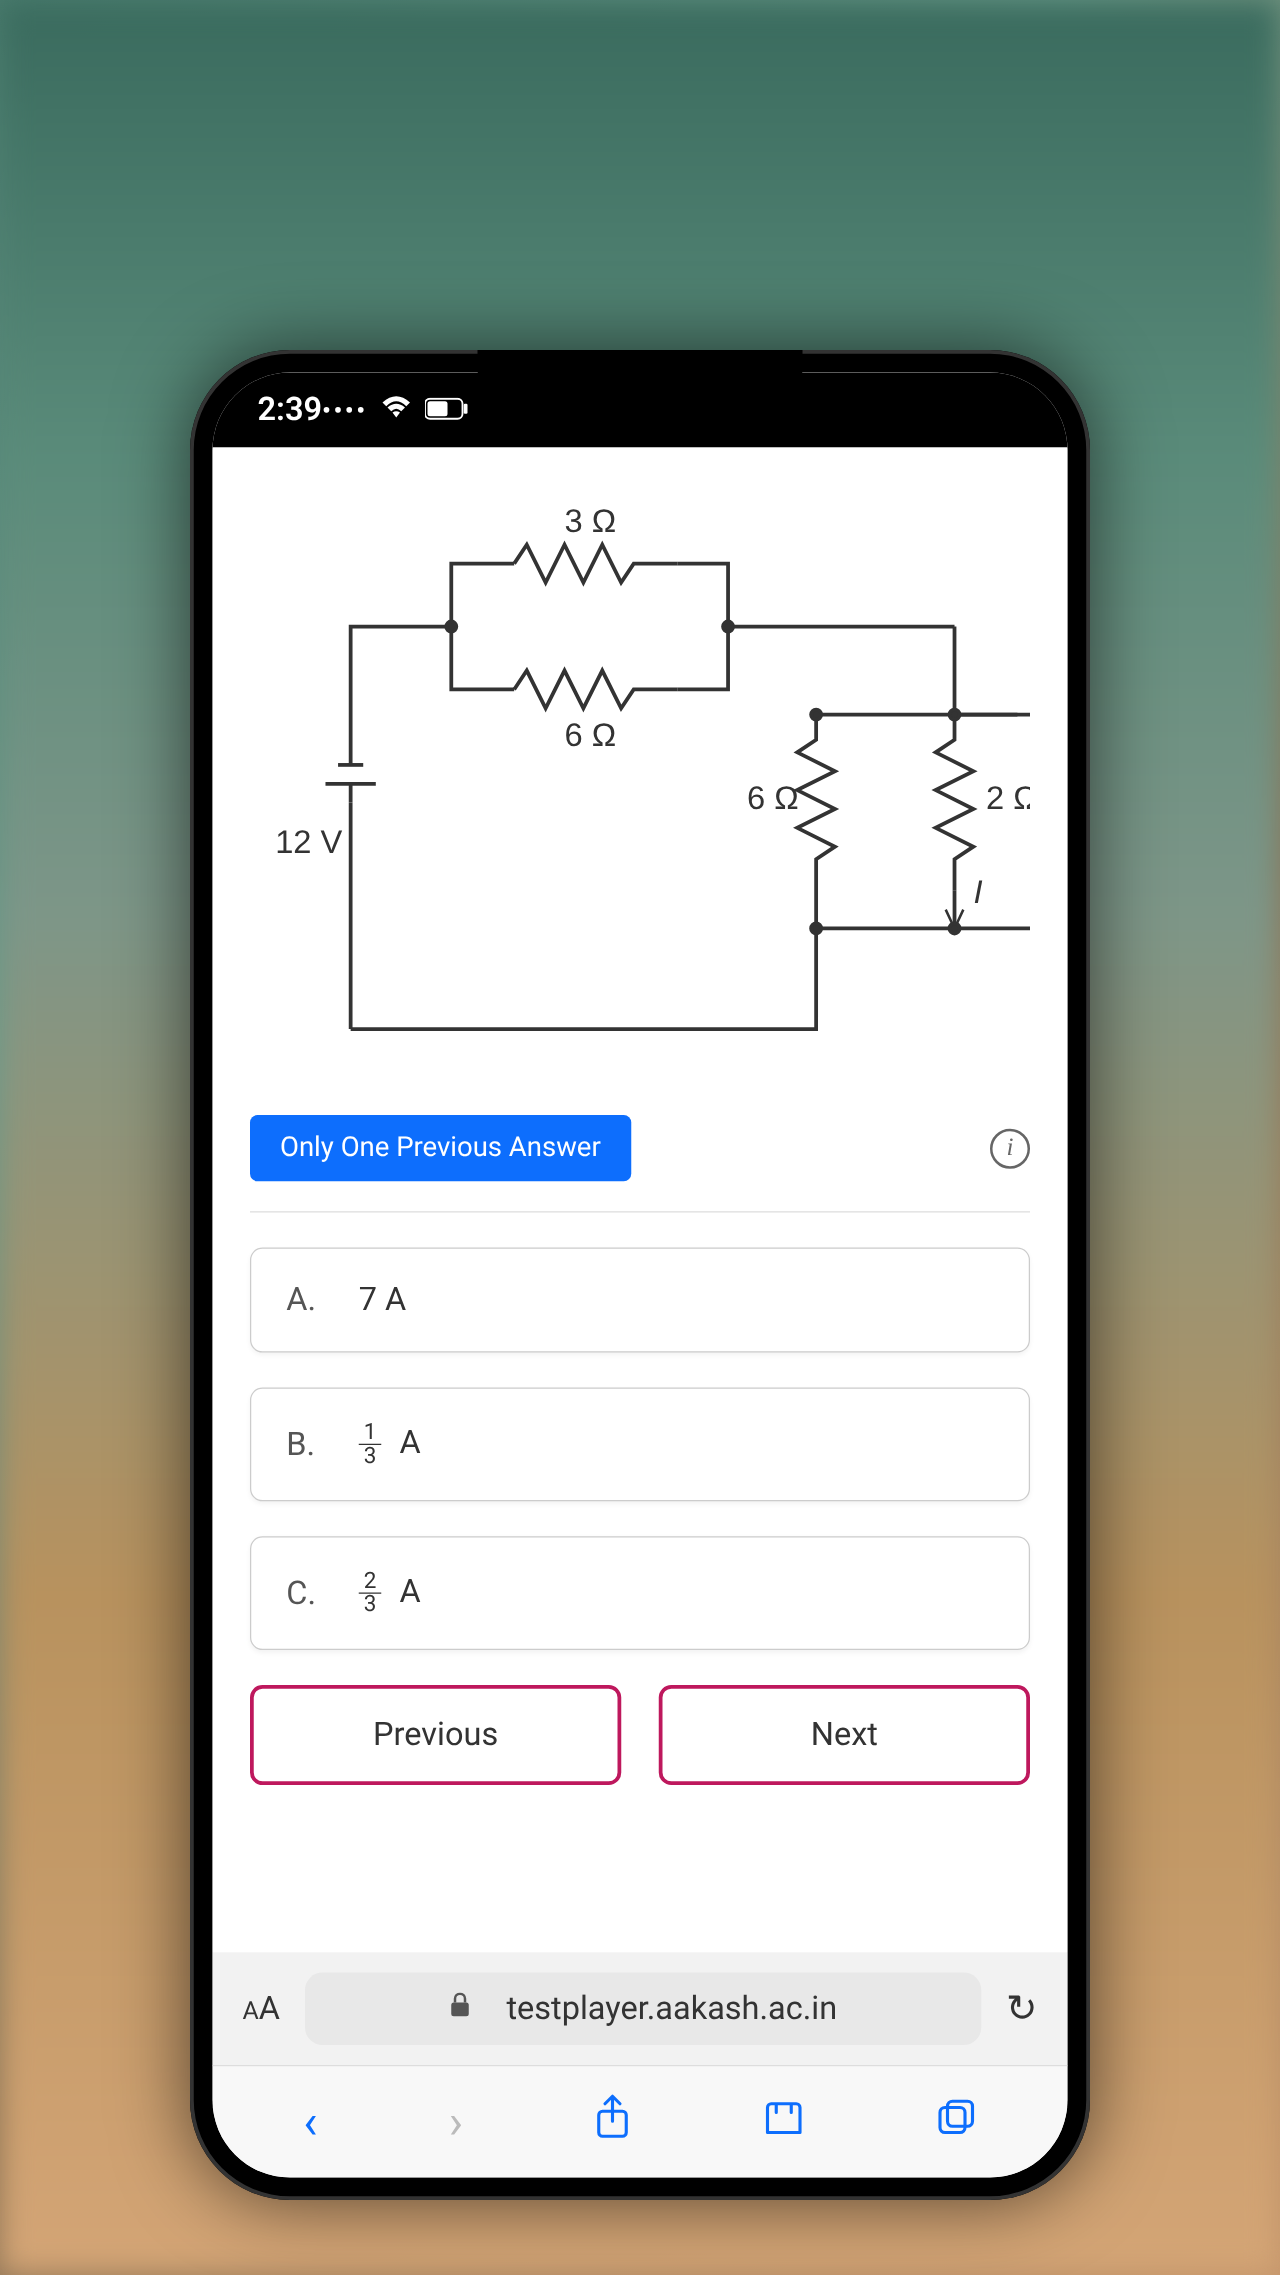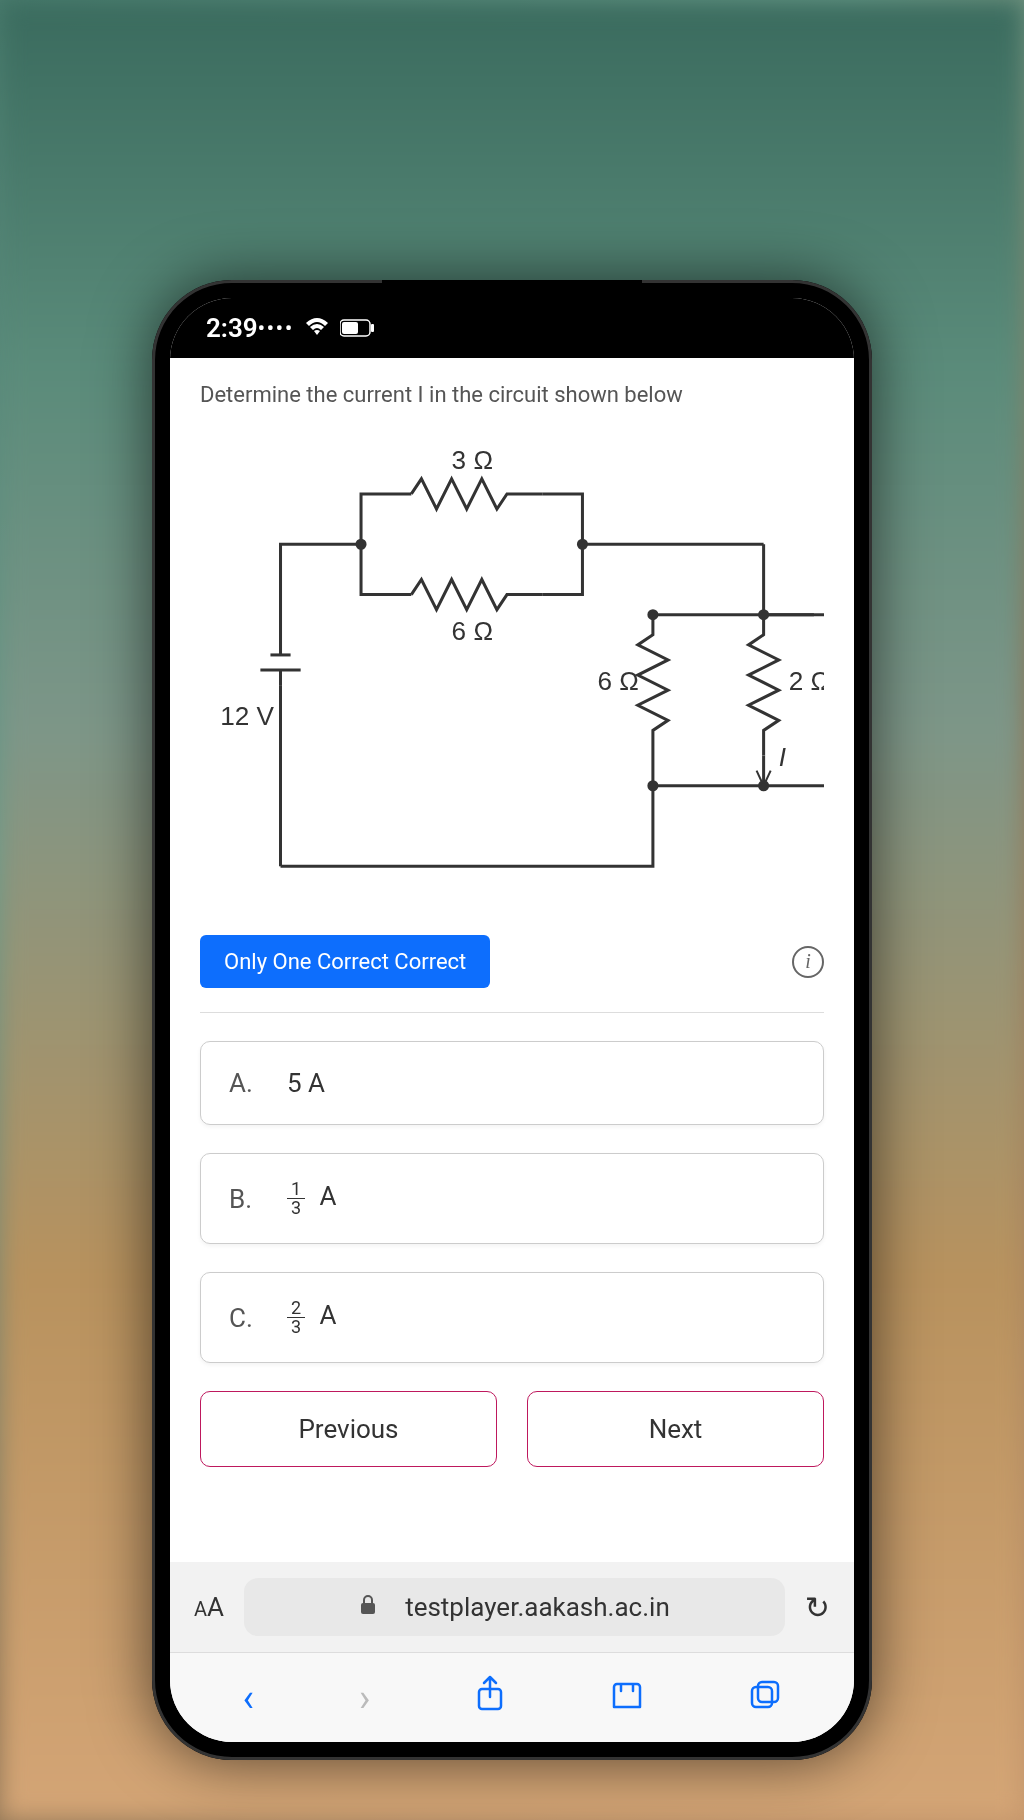--- a/index.html
+++ b/index.html
@@ -129,21 +129,21 @@
   }
   .frac .num { border-bottom: 1.5px solid #333; padding: 0 4px; }
   .frac .den { padding: 0 4px; }
   .nav-buttons {
     display: flex;
     gap: 30px;
     margin-top: 28px;
   }
   .nav-btn {
     flex: 1;
-    border: 1px solid #be185d;
+    border: 3px solid #be185d;
     border-radius: 10px;
     padding: 22px;
     text-align: center;
     font-size: 26px;
     color: #333;
     background: #fff;
   }
   .address-bar {
     height: 90px;
     background: #f2f2f2;
@@ -202,21 +202,20 @@
           <svg width="36" height="18" viewBox="0 0 36 18">
               <rect x="0" y="1" width="30" height="16" rx="4" fill="none" stroke="#fff" stroke-width="1.5"></rect>
               <rect x="31" y="5" width="3" height="8" rx="1" fill="#fff"></rect>
               <rect x="2" y="3" width="16" height="12" rx="2" fill="#fff"></rect>
             </svg>
         </span>
       </div>
     </div>
 
     <div class="content">
-      <div class="question-text">Determine the current I in the circuit shown below</div>
 
       <div class="circuit">
         <svg viewBox="0 0 620 460">
           <g stroke="#333" stroke-width="3" fill="none">
 
             <path d="M 80 430 L 80 250"></path>
 
             <path d="M 80 250 L 80 235"></path>
             <line x1="60" y1="235" x2="100" y2="235"></line>
             <line x1="70" y1="220" x2="90" y2="220"></line>
@@ -261,29 +260,29 @@
             <text x="250" y="205">6 Ω</text>
             <text x="395" y="255">6 Ω</text>
             <text x="585" y="255">2 Ω</text>
             <text x="20" y="290">12 V</text>
             <text x="575" y="330" font-style="italic">I</text>
           </g>
         </svg>
       </div>
 
       <div class="answer-tag-row">
-        <div class="answer-tag">Only One Correct Correct</div>
+        <div class="answer-tag">Only One Previous Answer</div>
         <div class="info-icon">i</div>
       </div>
       <div class="divider"></div>
 
       <div class="options">
         <div class="option">
           <span class="label">A.</span>
-          <span>5 A</span>
+          <span>7 A</span>
         </div>
         <div class="option">
           <span class="label">B.</span>
           <span>
             <span class="frac">
                 <span class="num">1</span>
                 <span class="den">3</span>
               </span>
             <span>A</span>
           </span>

